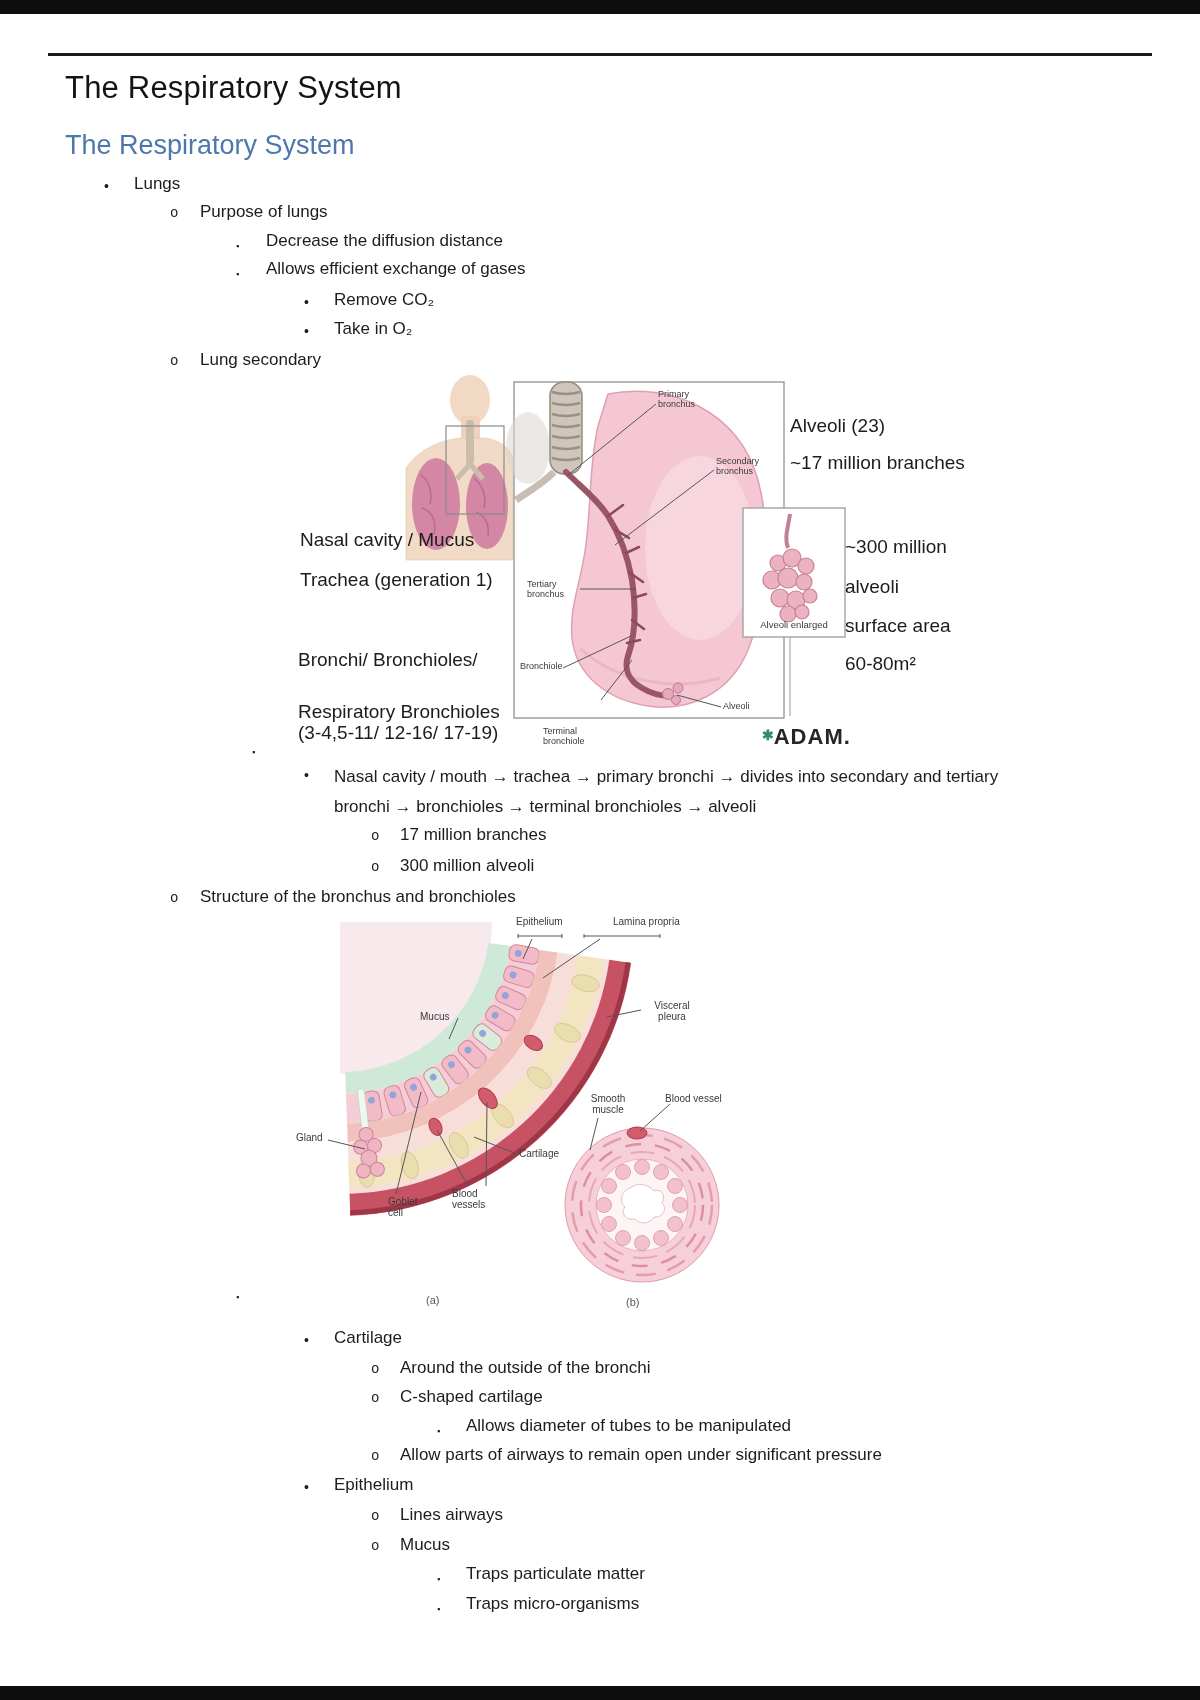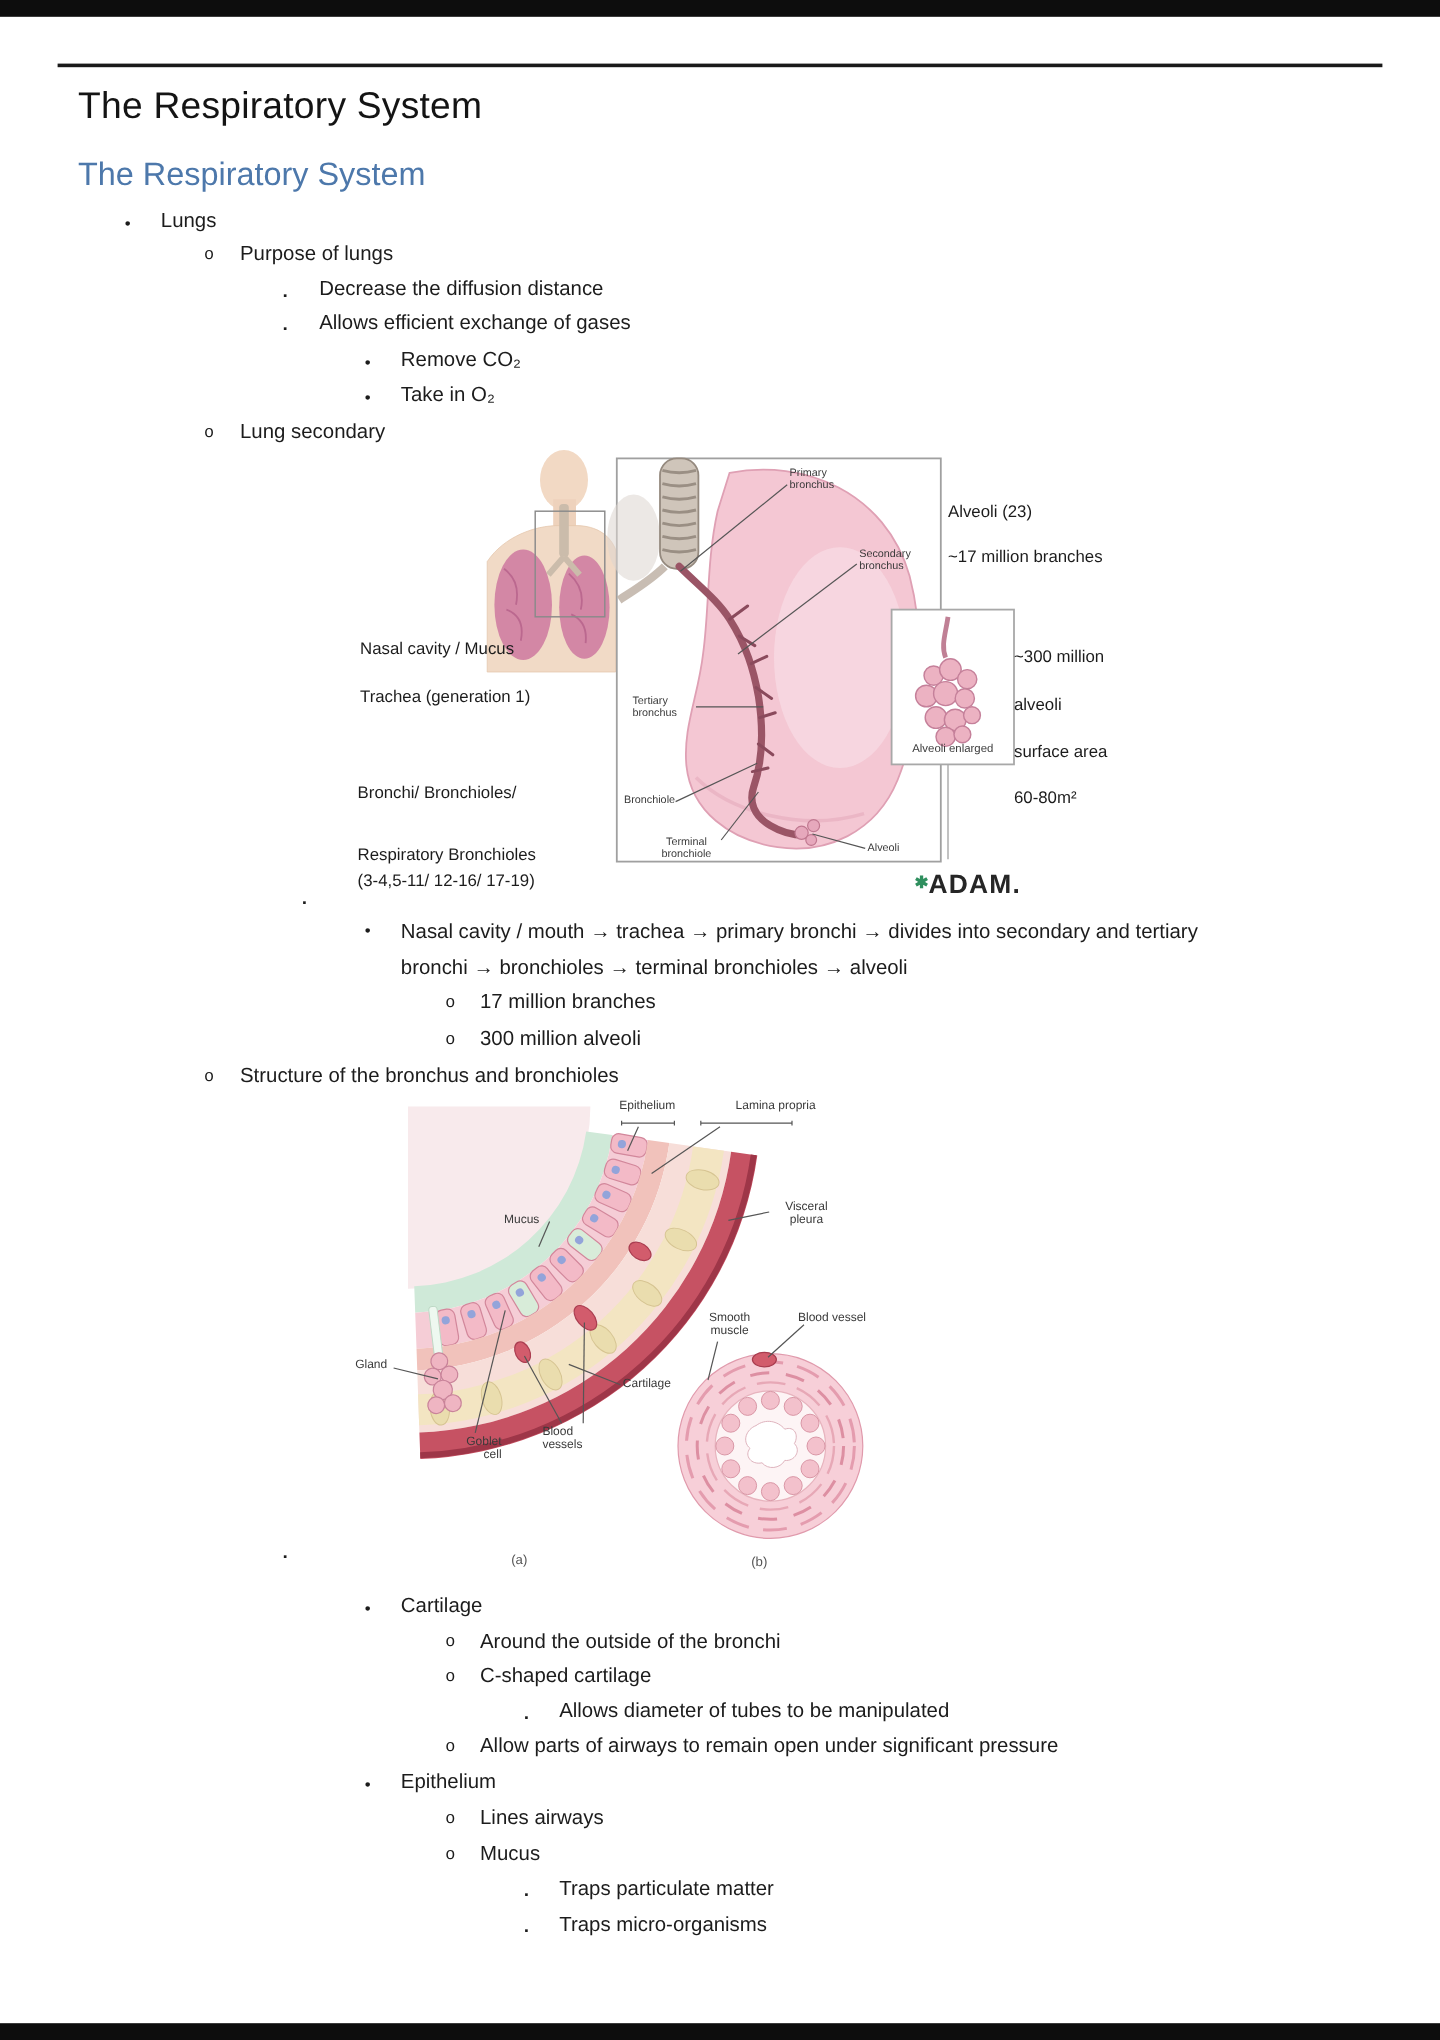--- a/index.html
+++ b/index.html
@@ -17,21 +17,21 @@
   .bt-circ .b{font-family:"Liberation Mono",monospace;font-size:14px;top:1px}
   .bt-sq .b{font-size:9px;top:5px}
   .lv1 .b{left:104px}.lv1 .t{left:134px}
   .lv2 .b{left:170px}.lv2 .t{left:200px}
   .lv3 .b{left:236px}.lv3 .t{left:266px}
   .lv4 .b{left:304px}.lv4 .t{left:334px}
   .lv5 .b{left:371px}.lv5 .t{left:400px}
   .lv6 .b{left:437px}.lv6 .t{left:466px}
   .t.wide{width:714px;line-height:30px}
   svg{position:absolute}
-  .figlbl{position:absolute;font-size:14px;color:#1c1c1c;line-height:20px;white-space:nowrap}
+  .figlbl{position:absolute;font-size:19px;color:#1c1c1c;line-height:20px;white-space:nowrap}
   .figlbl.ctr{text-align:left;white-space:normal}
   .f1s{position:absolute;font-size:9px;line-height:10px;color:#3a3a3a}
   .f2s{position:absolute;font-size:10px;line-height:11px;color:#3a3a3a}
   .panel{position:absolute;font-size:11px;color:#555}
   .credit{position:absolute;left:762px;top:724px;font-family:Liberation Sans, sans-serif;
           font-size:22px;color:#262626;letter-spacing:1px;font-weight:bold}
   .credit .star{color:#2f8f5e;font-size:14px;vertical-align:4px;letter-spacing:0}
 </style>
 </head>
 <body>
@@ -198,21 +198,21 @@
         <circle cx="418" cy="266" r="8"></circle>
           <circle cx="432" cy="264" r="7"></circle>
       </g>
     </g>
   </svg>
 
   <div class="f1s" style="left:658px;top:389px;width:48px">Primary bronchus</div>
   <div class="f1s" style="left:716px;top:456px;width:56px">Secondary bronchus</div>
   <div class="f1s" style="left:527px;top:579px;width:44px">Tertiary bronchus</div>
   <div class="f1s" style="left:520px;top:661px;width:62px">Bronchiole</div>
-  <div class="f1s" style="left:543px;top:696px;width:58px;text-align:center">Terminal bronchiole</div>
+  <div class="f1s" style="left:543px;top:726px;width:58px;text-align:left">Terminal bronchiole</div>
   <div class="f1s" style="left:723px;top:701px;width:40px">Alveoli</div>
   <div class="f1s" style="left:747px;top:620px;width:94px;text-align:center;font-size:9.5px">Alveoli enlarged</div>
 
   <div class="figlbl" style="left:300px;top:530px">Nasal cavity / Mucus</div>
   <div class="figlbl" style="left:300px;top:570px">Trachea (generation 1)</div>
   <div class="figlbl" style="left:298px;top:650px">Bronchi/ Bronchioles/</div>
   <div class="figlbl" style="left:298px;top:702px">Respiratory Bronchioles</div>
   <div class="figlbl" style="left:298px;top:723px">(3-4,5-11/ 12-16/ 17-19)</div>
 
   <div class="figlbl" style="left:790px;top:416px">Alveoli (23)</div>
@@ -379,18 +379,18 @@
   </svg>
 
   <div class="f2s" style="left:516px;top:916px;width:60px">Epithelium</div>
   <div class="f2s" style="left:613px;top:916px;width:90px">Lamina propria</div>
   <div class="f2s" style="left:420px;top:1011px">Mucus</div>
   <div class="f2s" style="left:643px;top:1000px;width:58px;text-align:center">Visceral pleura</div>
   <div class="f2s" style="left:582px;top:1093px;width:52px;text-align:center">Smooth muscle</div>
   <div class="f2s" style="left:665px;top:1093px;width:85px">Blood vessel</div>
   <div class="f2s" style="left:296px;top:1132px">Gland</div>
   <div class="f2s" style="left:519px;top:1148px">Cartilage</div>
-  <div class="f2s" style="left:374px;top:1196px;width:44px;text-align:right">Goblet cell</div>
+  <div class="f2s" style="left:388px;top:1196px;width:44px;text-align:left">Goblet cell</div>
   <div class="f2s" style="left:452px;top:1188px;width:50px;text-align:left">Blood vessels</div>
   <div class="panel" style="left:426px;top:1294px">(a)</div>
   <div class="panel" style="left:626px;top:1296px">(b)</div>
 
 </div>
 
 </body></html>

